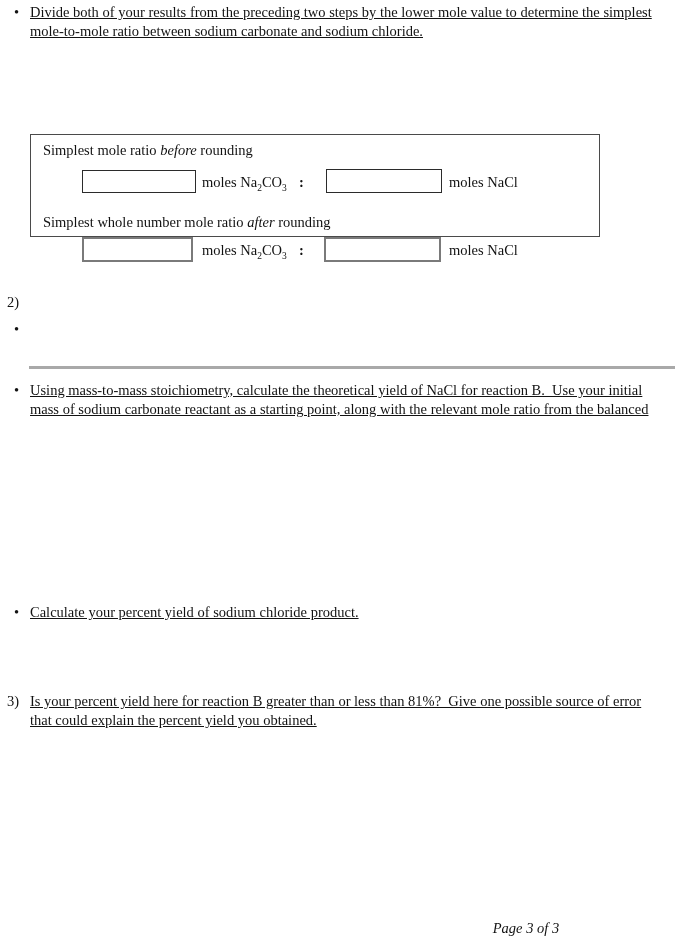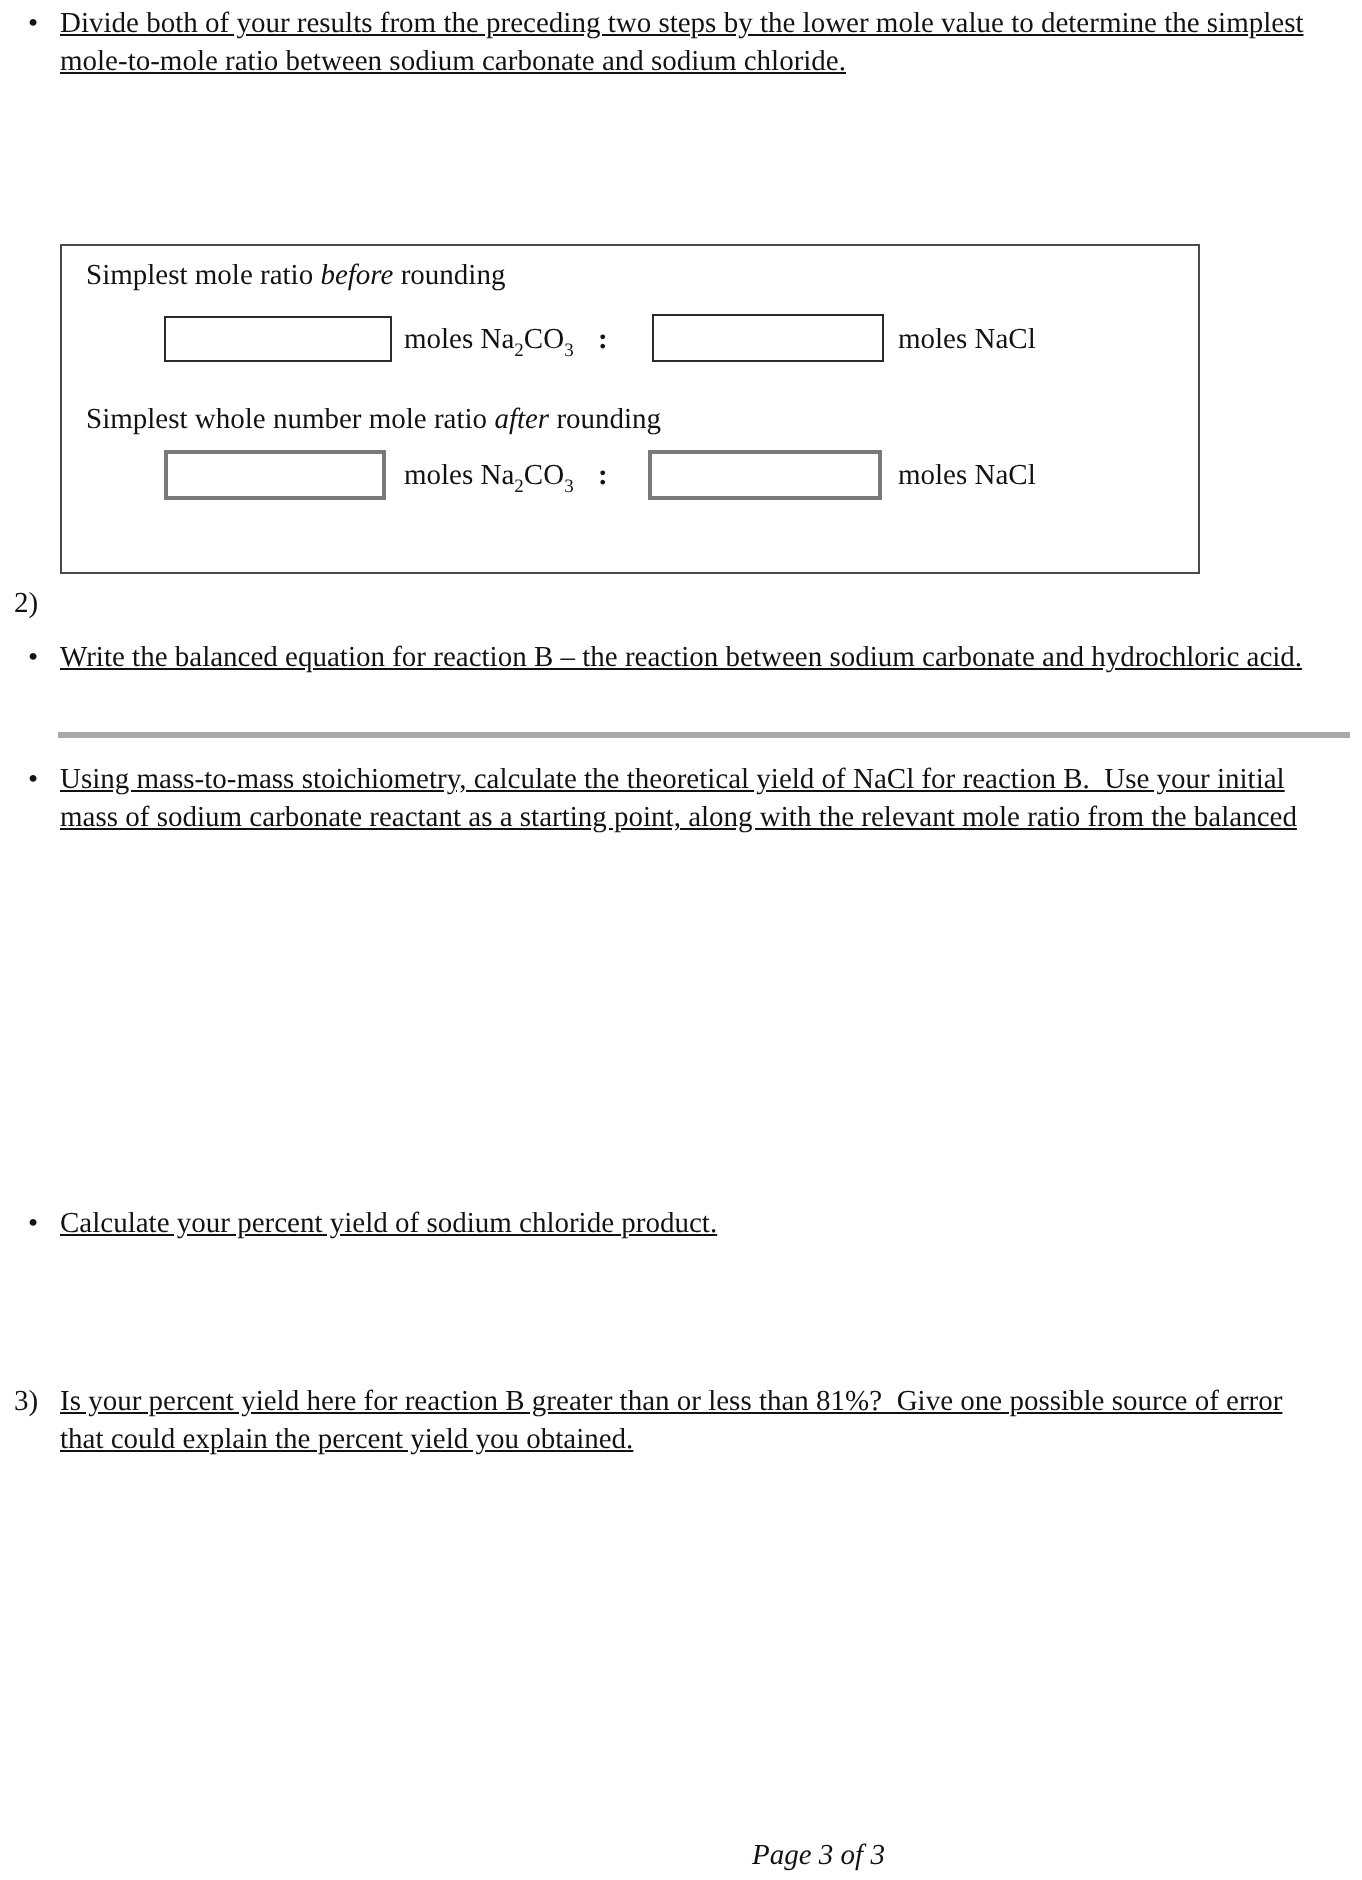--- a/index.html
+++ b/index.html
@@ -14,22 +14,22 @@
     overflow: hidden;
   }
   .line { height: 19px; white-space: pre; }
   .bullet-marker { position: absolute; left: 14px; width: 12px; }
   .num-marker { position: absolute; left: 7px; width: 20px; }
   .text-col { position: absolute; left: 30px; text-decoration: underline; }
   .italic { font-style: italic; }
 
   .ratio-box {
     position: absolute;
-    left: 30px; top: 122px;
-    width: 570px; height: 165px;
+    left: 30px; top: 134px;
+    width: 570px; height: 103px;
     border: 1.5px solid #4a4a4a;
     box-sizing: border-box;
   }
   .ratio-box .inner { position: absolute; }
   .blank-input {
     position: absolute;
     box-sizing: border-box;
     background: #ffffff;
     font-family: "Liberation Serif", serif;
     font-size: 14px;
@@ -43,21 +43,21 @@
   .divider {
     position: absolute;
     left: 29px; top: 366px;
     width: 646px; height: 3px;
     background: #a9a9a9;
   }
   .footer {
     position: absolute;
     left: 376px; top: 920px;
     width: 300px;
-    text-align: left;
+    text-align: center;
     font-style: italic;
     white-space: pre;
   }
 </style>
 </head>
 <body>
 
 <div class="page">
 
   <span class="bullet-marker" style="top:4px">•</span>
@@ -80,21 +80,20 @@
     <input class="blank-input blank-thick" style="left: 51px; top: 102px; width: 111px; height: 25px;" value="">
     <div class="inner" style="left:171px; top:107px; white-space:pre"><span>moles Na</span><sub class="f-sub">2</sub><span>CO</span><sub class="f-sub">3</sub></div>
     <div class="inner colon" style="left:268px; top:107px">:</div>
     <input class="blank-input blank-thick" style="left: 293px; top: 102px; width: 117px; height: 25px;" value="">
     <div class="inner" style="left:418px; top:107px; white-space:pre">moles NaCl</div>
   </div>
 
   <span class="num-marker" style="top:294px">2)</span>
 
   <span class="bullet-marker" style="top:321px">•</span>
-  <div class="text-col line" style="top:321px">Write the balanced equation for reaction B – the reaction between sodium carbonate and hydrochloric acid.</div>
 
   <div class="divider"></div>
 
   <span class="bullet-marker" style="top:382px">•</span>
   <div class="text-col" style="top:382px">
     <div class="line">Using mass-to-mass stoichiometry, calculate the theoretical yield of NaCl for reaction B.  Use your initial</div>
     <div class="line">mass of sodium carbonate reactant as a starting point, along with the relevant mole ratio from the balanced</div>
   </div>
 
   <span class="bullet-marker" style="top:604px">•</span>

